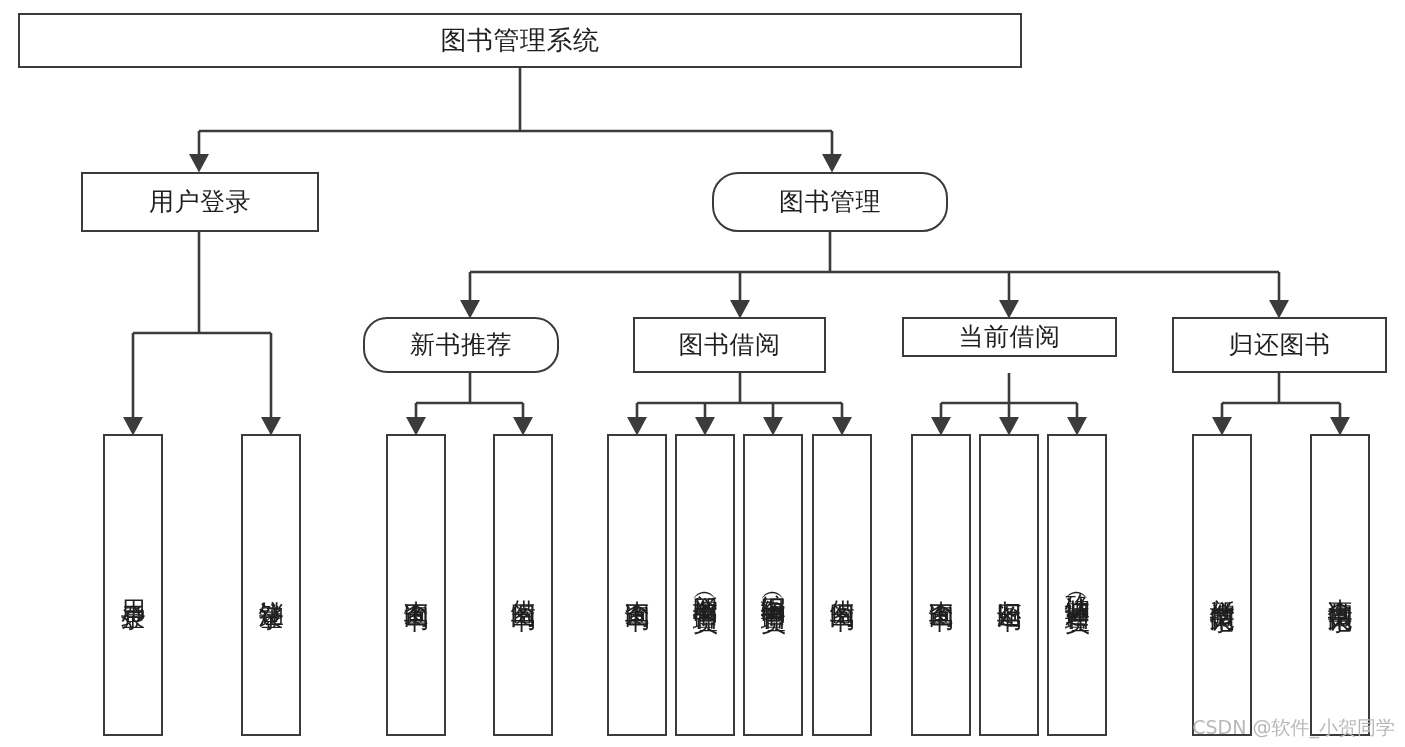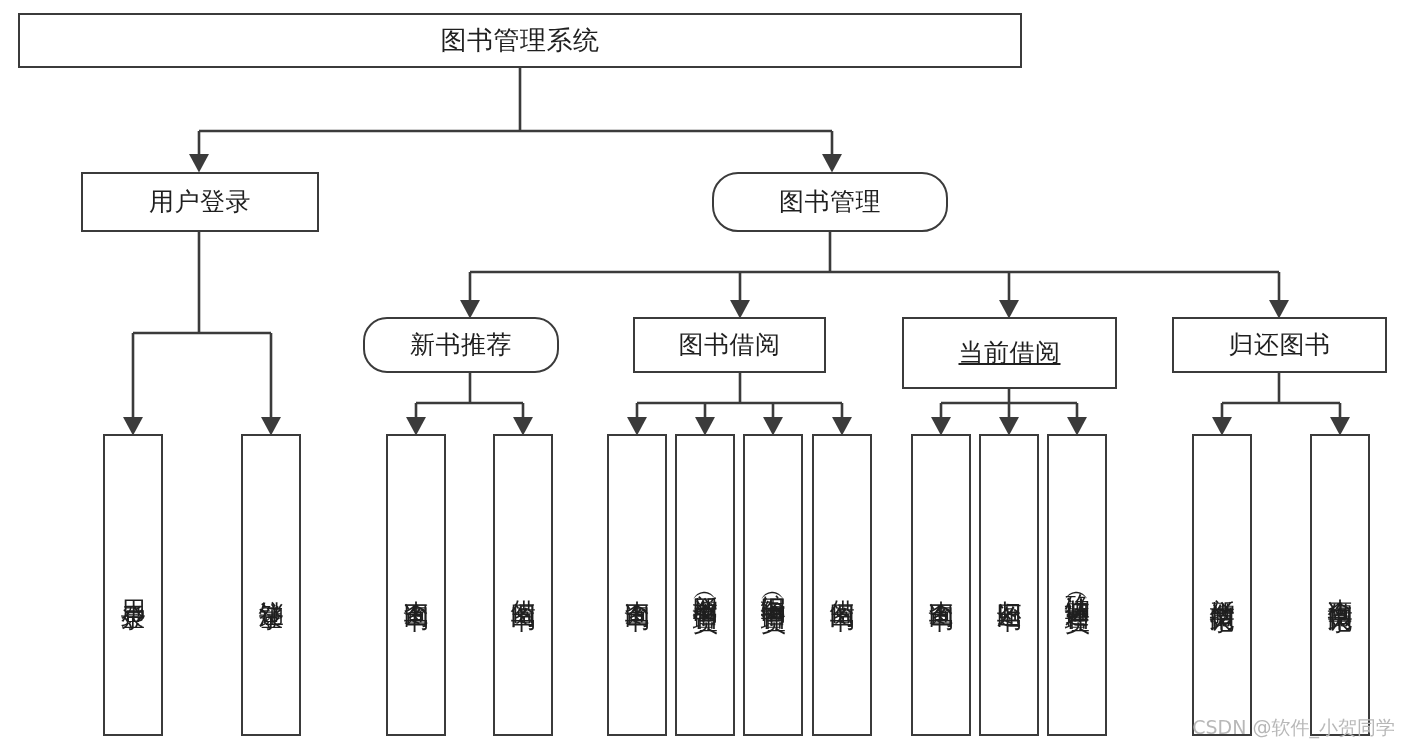--- a/index.html
+++ b/index.html
@@ -146,21 +146,21 @@
   </div>
 
   <div class="node horiz" style="left:363px; top:317px; width:196px; height:56px;border-radius:24px;">
     <span class="node-label">新书推荐</span>
   </div>
 
   <div class="node horiz" style="left:633px; top:317px; width:193px; height:56px;">
     <span class="node-label">图书借阅</span>
   </div>
 
-  <div class="node horiz" style="left:902px; top:317px; width:215px; height:72px;text-decoration:underline;">
+  <div class="node horiz" style="left:902px; top:317px; width:215px; height:40px;">
     <span class="node-label">当前借阅</span>
   </div>
 
   <div class="node horiz" style="left:1172px; top:317px; width:215px; height:56px;">
     <span class="node-label">归还图书</span>
   </div>
 
   <div class="node vert" style="left:103px; top:434px; width:60px; height:302px;">
     <span class="node-label">用户登录</span>
   </div>

